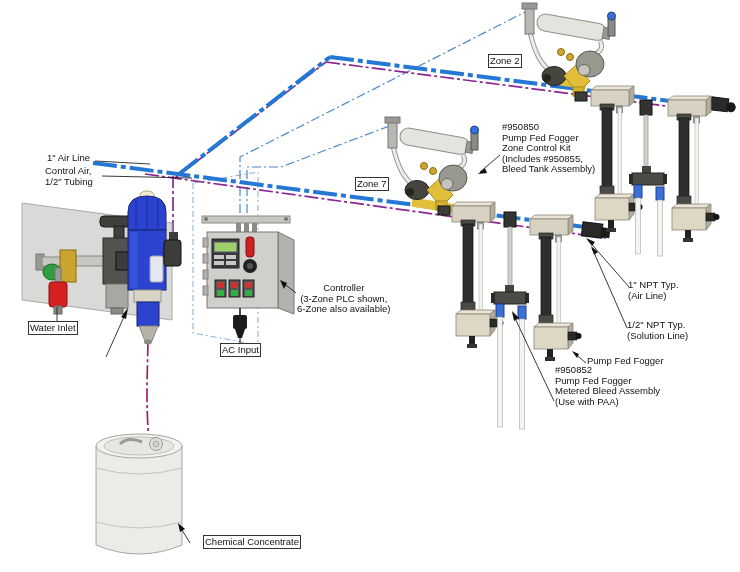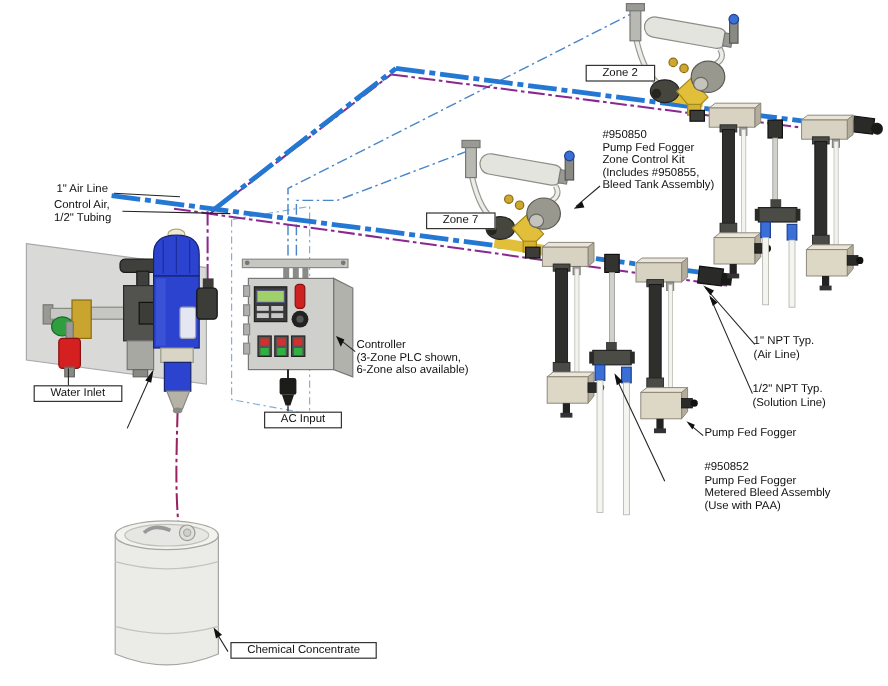--- a/index.html
+++ b/index.html
@@ -1,21 +1,21 @@
 <!DOCTYPE html>
 <html><head>
 <meta charset="utf-8">
 <style>
   html,body{margin:0;padding:0;background:#fff;}
   .stage{position:relative;width:740px;height:572px;background:#ffffff;
          font-family:"Liberation Sans",sans-serif;overflow:hidden;}
   .stage svg{position:absolute;left:0;top:0;z-index:1;}
   .label{position:absolute;z-index:2;font-size:9.5px;line-height:10.5px;color:#111;
          white-space:pre-line;}
-  .boxed{border:1px solid #333;background:#fff;padding:0 13px;line-height:12px;
+  .boxed{border:1px solid #333;background:#fff;padding:0 1px;line-height:12px;
          white-space:nowrap;}
   .right{text-align:right;}
 </style>
 </head>
 <body>
 
 <div class="stage">
 <svg width="740" height="572" viewBox="0 0 740 572">
 
   <g>
@@ -267,33 +267,33 @@
     <line x1="190" y1="543" x2="179" y2="525"></line>
     <polygon points="178,523 180,532 185,529" fill="#111" stroke="none"></polygon>
   </g>
 </svg>
 
 <div class="label" style="left:47px;top:153px;">1" Air Line</div>
 <div class="label" style="left:45px;top:166px;">Control Air,
 1/2" Tubing</div>
 <div class="label boxed" style="left:28px;top:321px;">Water Inlet</div>
 <div class="label boxed" style="left:220px;top:343px;">AC Input</div>
-<div class="label" style="left:297px;top:283px;">Controller
+<div class="label" style="left:297px;top:283px;text-align:center;">Controller
 (3-Zone PLC shown,
 6-Zone also available)</div>
 <div class="label boxed" style="left:355px;top:177px;">Zone 7</div>
 <div class="label boxed" style="left:488px;top:54px;">Zone 2</div>
-<div class="label" style="left:502px;top:108px;">#950850
+<div class="label" style="left:502px;top:122px;">#950850
 Pump Fed Fogger
 Zone Control Kit
 (Includes #950855,
 Bleed Tank Assembly)</div>
 <div class="label" style="left:628px;top:280px;">1" NPT Typ.
 (Air Line)</div>
 <div class="label" style="left:627px;top:320px;">1/2" NPT Typ.
 (Solution Line)</div>
 <div class="label" style="left:587px;top:356px;">Pump Fed Fogger</div>
-<div class="label" style="left:555px;top:385px;margin-left:32px;">#950852
+<div class="label" style="left:555px;top:365px;">#950852
 Pump Fed Fogger
 Metered Bleed Assembly
 (Use with PAA)</div>
-<div class="label boxed" style="left:192px;top:535px;">Chemical Concentrate</div>
+<div class="label boxed" style="left:203px;top:535px;">Chemical Concentrate</div>
 </div>
 
 </body></html>

